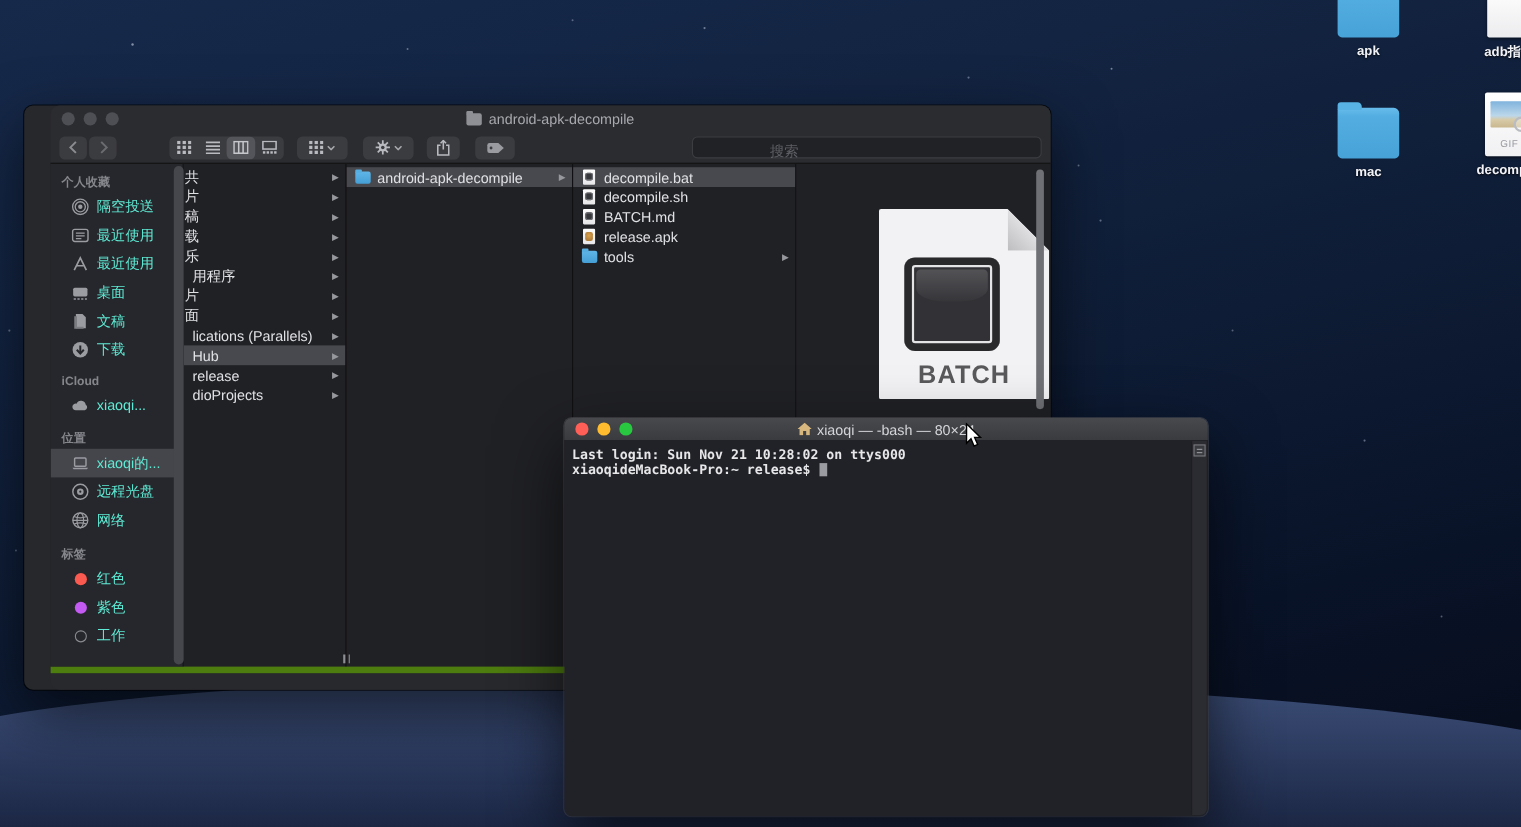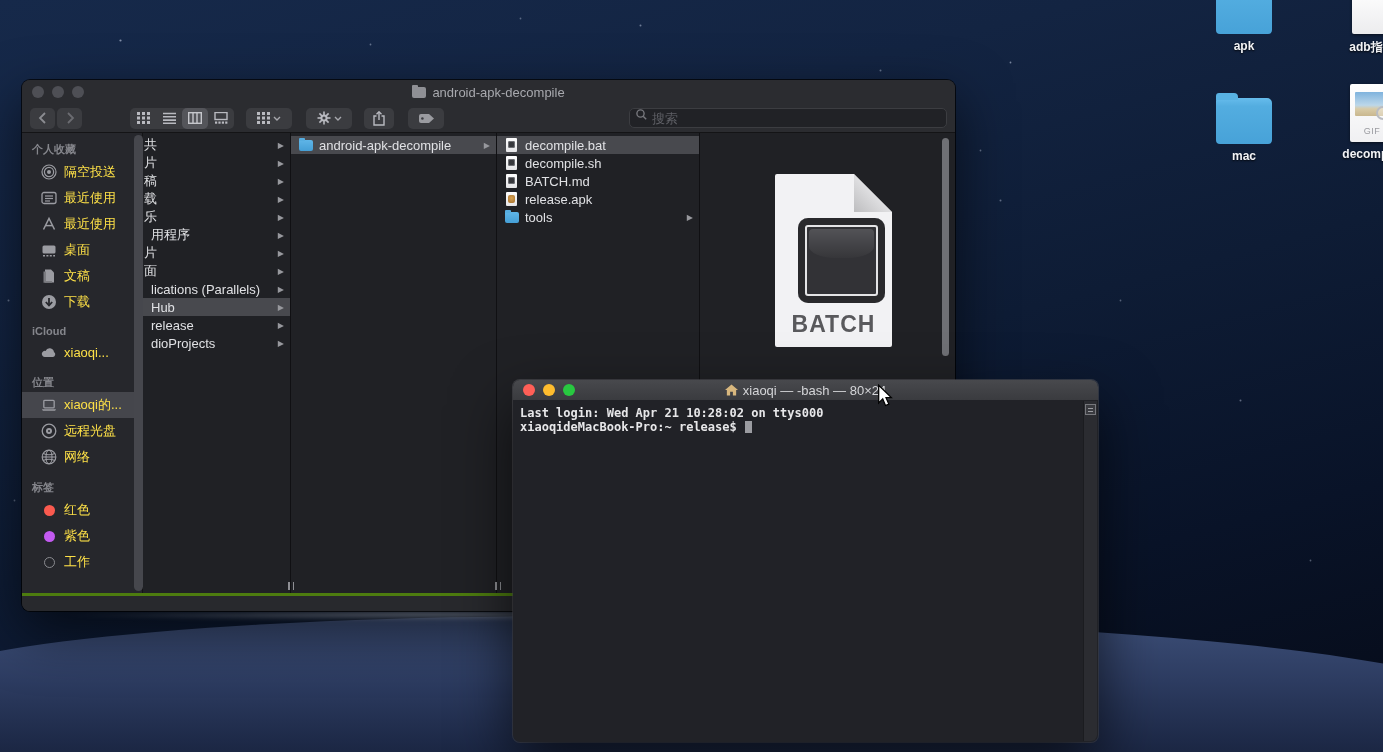--- a/index.html
+++ b/index.html
@@ -36,44 +36,44 @@
   .di-glyph.gif-image{width:44px;height:58px;background:linear-gradient(180deg,#ffffff,#f0f0f2);border-radius:2px;box-shadow:0 1px 3px rgba(0,0,0,.5);}
   .gif-photo{position:absolute;left:5px;top:8px;width:34px;height:24px;border-radius:1px;
     background:linear-gradient(180deg,#7fb3dd 0%,#bcd7ea 55%,#d8cba8 70%,#c9b78e 100%);}
   .gif-mag{position:absolute;right:4px;top:22px;width:14px;height:14px;border:2.5px solid #b9bcc2;border-radius:50%;background:rgba(255,255,255,.35);}
   .gif-mag::after{content:"";position:absolute;left:10px;top:11px;width:7px;height:3px;background:#a9acb2;transform:rotate(40deg);border-radius:2px;}
   .gif-badge{position:absolute;left:0;right:0;bottom:6px;font-size:9px;color:#9a9ba0;letter-spacing:.5px;}
   
   .tl{position:absolute;left:10px;top:50%;transform:translateY(-50%);display:flex;gap:8px;}
   .tl i{width:12px;height:12px;border-radius:50%;display:block;}
   
-  .finder{position:absolute;left:22px;top:80px;width:933px;height:531px;z-index:2;display:flex;flex-direction:column;
-    border-radius:8px;background:#27282c;box-shadow:0 20px 55px rgba(0,0,0,.6),0 0 0 1px rgba(0,0,0,.7);}
+  .finder{position:absolute;left:22px;top:96px;width:933px;height:531px;z-index:2;display:flex;flex-direction:column;
+    border-radius:8px;background:#27282c;box-shadow:0 20px 55px rgba(0,0,0,.6),0 0 0 1px rgba(0,0,0,.7);padding-left:24px;}
   .f-titlebar{position:relative;height:24px;background:#2b2c30;border-radius:8px 8px 0 0;display:flex;align-items:center;justify-content:center;}
   .f-titlebar .tl i{background:#4e4f55;}
   .f-title{display:flex;align-items:center;gap:6px;font-size:13px;color:#a8a9ae;}
   .proxy-folder{width:14px;height:11px;background:#8f9095;border-radius:1px 2px 2px 2px;position:relative;display:inline-block;}
   .proxy-folder::before{content:"";position:absolute;left:0;top:-2px;width:6px;height:3px;background:#8f9095;border-radius:1px 1px 0 0;}
   .f-toolbar{height:28px;display:flex;align-items:center;padding:0 8px;background:#2b2c30;}
   .tbtn{height:21px;background:#3b3c40;border-radius:5px;display:flex;align-items:center;justify-content:center;color:#b9bac0;}
   .navbtn{width:25px;}
   .seg{display:flex;background:#3b3c40;border-radius:5px;overflow:hidden;margin-left:48px;}
   .seg .cell{width:26px;height:21px;display:flex;align-items:center;justify-content:center;}
   .seg .cell.sel{background:#54555a;border-radius:5px;}
   .chev{font-size:9px;color:#a7a8ad;margin-left:3px;}
   .f-search{margin-left:auto;width:318px;height:20px;background:#212226;border:1px solid #3c3d41;border-radius:5px;
-    display:flex;padding:0 6px;gap:5px;}
+    display:flex;align-items:center;padding:0 6px;gap:5px;flex-direction:column;}
   .f-search input{flex:1;background:transparent;border:none;outline:none;font-size:13px;color:#d6d7da;font-family:"Liberation Sans",sans-serif;}
   .f-search input::placeholder{color:#5f6066;}
-  .f-body{flex:1;display:flex;position:relative;background:#202125;border-top:1px solid #141416;border-bottom:3px solid #4d7c0f;overflow:hidden;}
+  .f-body{flex:1;display:flex;position:relative;background:#202125;border-top:1px solid #141416;border-bottom:6px solid #4d7c0f;overflow:hidden;}
   
   .sidebar{width:121px;background:#26272c;border-right:1px solid #141416;padding-top:6px;position:relative;flex:none;}
   .sb-head{font-size:11px;font-weight:bold;color:#85868c;padding:3px 0 2px 10px;}
   .sb-head.gap{margin-top:7px;}
-  .sb-item{height:26px;display:flex;align-items:center;gap:7px;padding-left:19px;font-size:13px;color:#fde047;white-space:nowrap;}
+  .sb-item{height:26px;display:flex;align-items:center;gap:7px;padding-left:19px;font-size:13px;color:#5eead4;white-space:nowrap;}
   .sb-item.sel{background:#45464c;}
   .sb-ic{width:16px;height:16px;flex:none;display:flex;align-items:center;justify-content:center;}
   .tagdot{width:11px;height:11px;border-radius:50%;display:block;margin:0 auto;}
   .tagdot.outline{background:transparent !important;border:1.5px solid #8a8b90;}
   .sb-scroll{position:absolute;top:2px;bottom:2px;right:1px;width:9px;border-radius:5px;background:#46474d;}
   
   .col{flex:none;border-right:1px solid #101013;padding-top:3px;position:relative;overflow:hidden;}
   .col1{width:148px;}
   .col2{width:206px;}
   .col3{width:203px;}
@@ -82,21 +82,21 @@
   .crow .arrow{margin-left:auto;font-size:8px;color:#97989d;}
   .crow .lbl.clip{margin-left:-7px;}
   .fic{width:14px;height:13px;margin-right:6px;flex:none;position:relative;}
   .fic.folder{background:linear-gradient(180deg,#5fb5e7,#459fd6);border-radius:1px 2px 2px 2px;height:11px;margin-top:1px;}
   .fic.folder::before{content:"";position:absolute;left:0;top:-2px;width:6px;height:3px;background:#56ade0;border-radius:1px 1px 0 0;}
   .fic.exec,.fic.apk{width:11px;height:14px;margin:0 8px 0 1px;background:linear-gradient(180deg,#fdfdfd,#e6e6e8);border-radius:1px;}
   .fic.exec::after{content:"";position:absolute;left:2px;top:3px;right:2px;bottom:4px;background:#37383c;border-radius:2px;box-shadow:inset 0 0 0 1px #707176;}
   .fic.apk::after{content:"";position:absolute;left:2px;top:3px;width:7px;height:8px;background:radial-gradient(circle at 50% 40%,#d8a14f 0%,#b27f3a 70%);border-radius:2px;}
   
   .preview{flex:1;position:relative;background:#202125;}
-  .batch-doc{position:absolute;left:75px;top:41px;width:117px;height:173px;background:#f2f2f4;border-radius:2px;
+  .batch-doc{position:absolute;left:75px;top:41px;width:155px;height:173px;background:#f2f2f4;border-radius:2px;
     clip-path:polygon(0 0,calc(100% - 38px) 0,100% 38px,100% 100%,0 100%);}
   .batch-fold{position:absolute;top:0;right:0;width:38px;height:38px;
     background:linear-gradient(to bottom left,#ffffff 0%,#e3e3e5 45%,#bdbdbf 100%);
     clip-path:polygon(0 0,100% 100%,0 100%);}
   .batch-square{position:absolute;left:23px;top:44px;width:87px;height:85px;background:#323236;border-radius:10px;
     box-shadow:inset 0 0 0 7px #29292c,inset 0 0 0 9px #e4e4e6;}
   .batch-square::after{content:"";position:absolute;left:11px;right:11px;top:11px;height:34%;
     background:linear-gradient(rgba(255,255,255,.16),rgba(255,255,255,.02));border-radius:4px 4px 40% 40%;}
   .batch-label{position:absolute;left:0;right:0;bottom:9px;text-align:center;font-size:23px;font-weight:bold;color:#59595c;letter-spacing:1px;}
   .pv-scroll{position:absolute;top:5px;right:6px;width:7px;height:218px;border-radius:4px;background:#6f7075;}
@@ -511,21 +511,21 @@
         <i class="g"></i>
       </span>
       <span class="t-title">
         <svg width="13" height="12" viewBox="0 0 14 12">
             <path d="M7 0 L14 6 H12 V12 H8.5 V8 H5.5 V12 H2 V6 H0 Z" fill="#d8b77e"></path>
           </svg>
         <span>xiaoqi — -bash — 80×24</span>
       </span>
     </div>
     <div class="t-body">
-      <div class="t-line">Last login: Wed Apr 21 10:28:02 on ttys000</div>
+      <div class="t-line">Last login: Sun Nov 21 10:28:02 on ttys000</div>
       <div class="t-line"><span>xiaoqideMacBook-Pro:~ release$</span><span class="t-cursor"></span></div>
       <div class="t-scroll">
         <span class="t-split">
             <i></i>
             <i></i>
           </span>
       </div>
     </div>
   </div>
 

